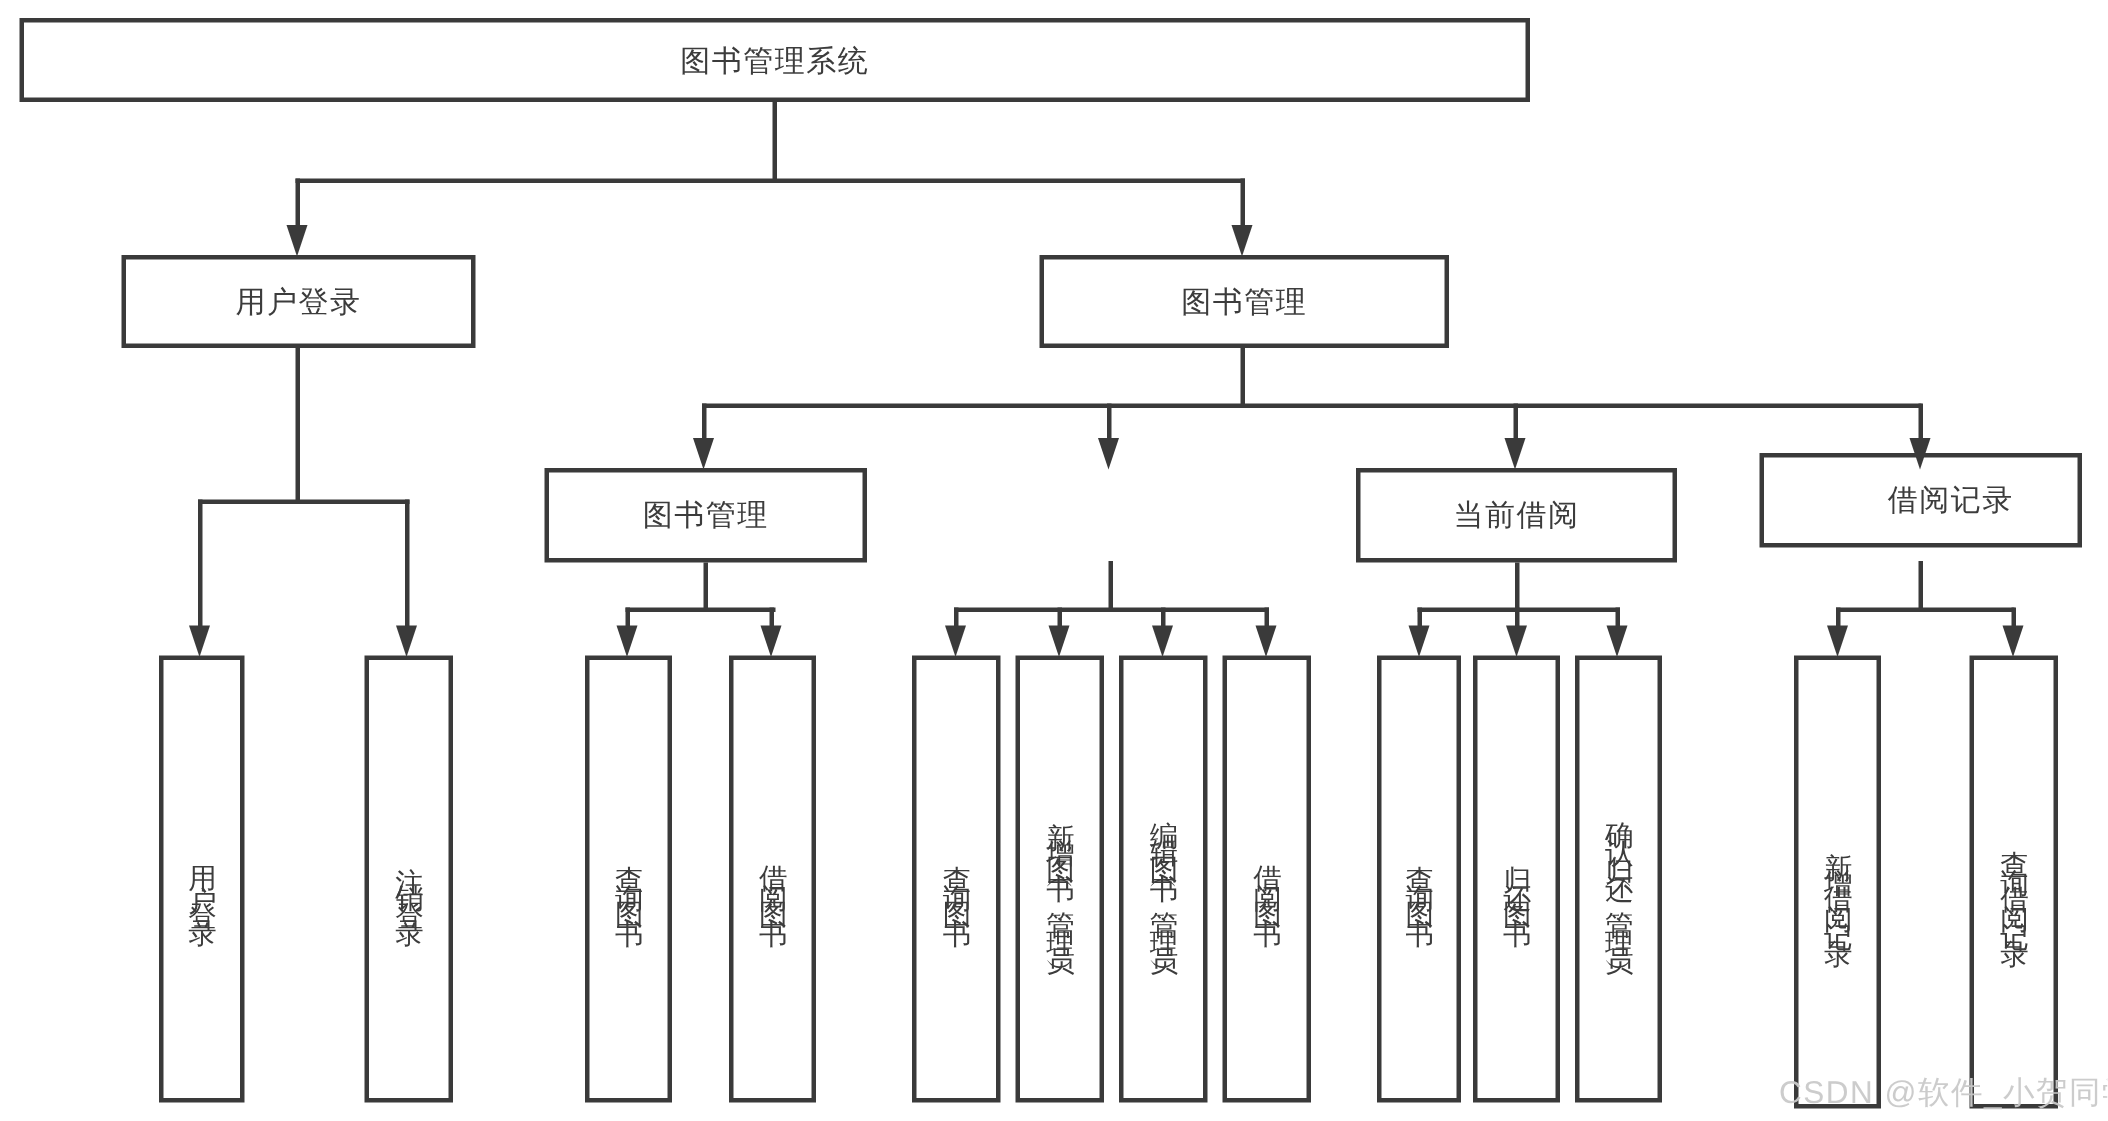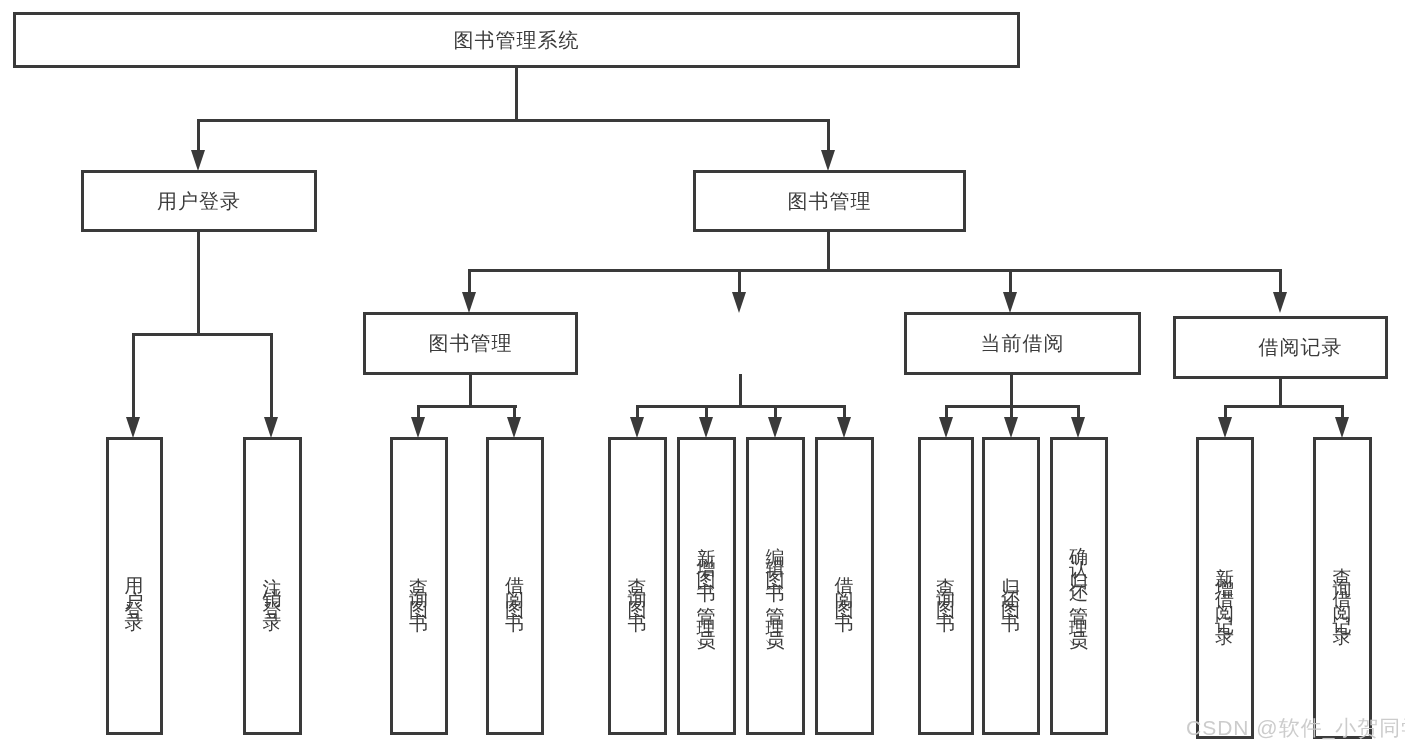--- a/index.html
+++ b/index.html
@@ -58,22 +58,22 @@
   <div class="vl" style="left:468px;top:269px;height:25px;"></div>
   <div class="ar" style="left:462px;top:292px;"></div>
   <div class="vl" style="left:738px;top:269px;height:25px;"></div>
   <div class="ar" style="left:732px;top:292px;"></div>
   <div class="vl" style="left:1009px;top:269px;height:25px;"></div>
   <div class="ar" style="left:1003px;top:292px;"></div>
   <div class="vl" style="left:1279px;top:269px;height:25px;"></div>
   <div class="ar" style="left:1273px;top:292px;"></div>
 
   <div class="box h" style="left:363px;top:312px;width:215px;height:63px;">图书管理</div>
-  <div class="box h" style="left:904px;top:312px;width:237px;height:63px;">当前借阅</div>
-  <div class="box h" style="left:1173px;top:316px;width:215px;height:63px;padding-left:40px;">借阅记录</div>
+  <div class="box h" style="left:904px;top:312px;width:214px;height:63px;">当前借阅</div>
+  <div class="box h" style="left:1173px;top:302px;width:215px;height:63px;padding-left:40px;">借阅记录</div>
 
   <div class="vl" style="left:469px;top:374px;height:33px;"></div>
   <div class="hl" style="left:417px;top:405px;width:100px;"></div>
   <div class="vl" style="left:417px;top:405px;height:13px;"></div>
   <div class="ar" style="left:411px;top:417px;"></div>
   <div class="vl" style="left:513px;top:405px;height:13px;"></div>
   <div class="ar" style="left:507px;top:417px;"></div>
 
   <div class="vl" style="left:739px;top:374px;height:33px;"></div>
   <div class="hl" style="left:636px;top:405px;width:210px;"></div>

